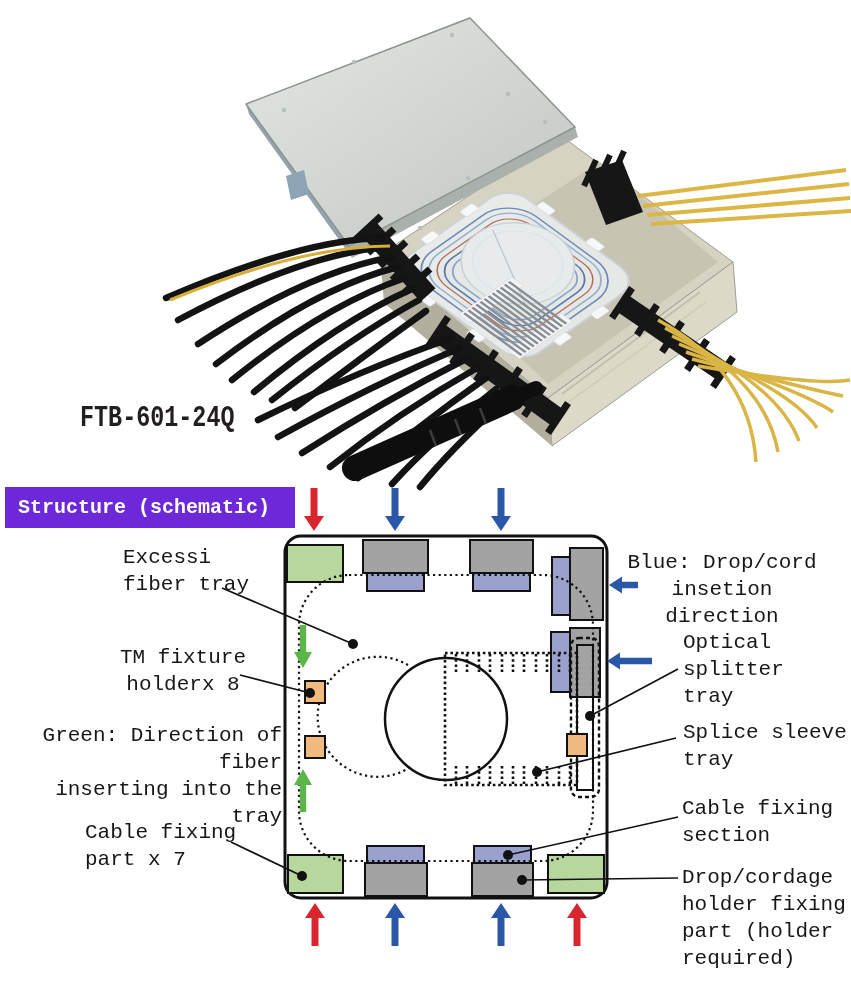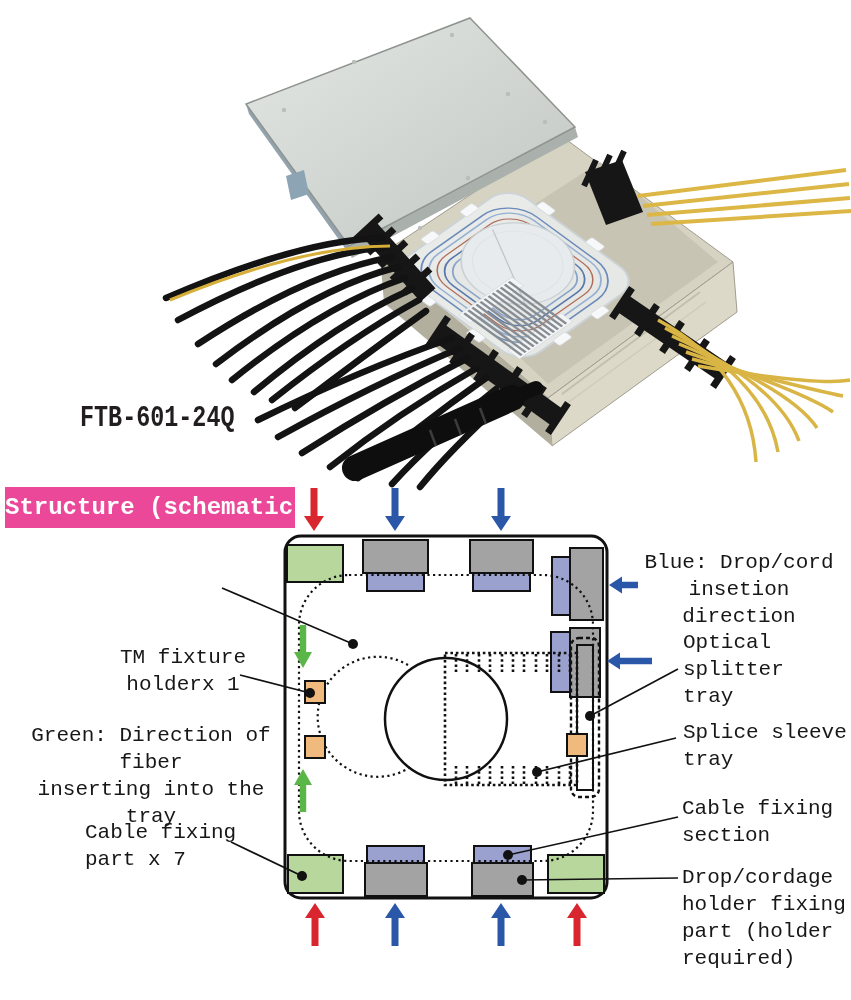--- a/index.html
+++ b/index.html
@@ -1,26 +1,26 @@
 <!DOCTYPE html>
 <html><head>
 <meta charset="utf-8">
 <style>
   html,body{margin:0;padding:0;background:#fff;}
   .page{position:relative;width:851px;height:1000px;background:#fff;overflow:hidden;
         font-family:Liberation Mono, monospace;color:#1a1a1a;}
   .gfx{position:absolute;left:0;top:0;width:851px;height:1000px;}
   .model{position:absolute;left:80px;top:401px;font-size:30px;font-weight:bold;color:#221e1f;
          transform:scaleX(0.78);transform-origin:left top;white-space:nowrap;}
-  .banner{position:absolute;left:5px;top:487px;width:290px;height:41px;background:#ec4899;
-          color:#fff;font-weight:bold;font-size:24px;line-height:41px;
+  .banner{position:absolute;left:5px;top:487px;width:290px;height:41px;background:#6d28d9;
+          color:#fff;font-weight:bold;font-size:20px;line-height:41px;padding-left:13px;
           box-sizing:border-box;white-space:nowrap;}
   .lbl{position:absolute;font-size:21px;line-height:27px;color:#171717;white-space:pre-line;}
   .ctr{text-align:center;}
-  .rgt{text-align:center;}
+  .rgt{text-align:right;}
 </style>
 </head>
 <body>
 
 <div class="page">
 
 <svg class="gfx" viewBox="0 0 851 1000">
   <defs>
     <linearGradient id="lidG" x1="0" y1="0" x2="1" y2="1">
       <stop offset="0" stop-color="#e3e7e4"></stop>
@@ -205,27 +205,29 @@
           <circle cx="508" cy="855" r="5" stroke="none"></circle>
       <line x1="678" y1="878" x2="522" y2="880"></line>
           <circle cx="522" cy="880" r="5" stroke="none"></circle>
     </g>
   </g>
 </svg>
 
 <div class="model">FTB-601-24Q</div>
 <div class="banner">Structure (schematic)</div>
 
+<div class="lbl" style="left:123px;top:544px;width:150px">Excessi
+fiber tray</div>
 <div class="lbl ctr" style="left:108px;top:644px;width:150px">TM fixture
-holderx 1</div>
+holderx 8</div>
 <div class="lbl rgt" style="left:20px;top:722px;width:262px">Green: Direction of fiber
 inserting into the tray</div>
 <div class="lbl" style="left:85px;top:819px;width:170px">Cable fixing
 part x 7</div>
-<div class="lbl ctr" style="left:643px;top:549px;width:192px">Blue: Drop/cord
+<div class="lbl ctr" style="left:626px;top:549px;width:192px">Blue: Drop/cord
 insetion direction</div>
 <div class="lbl" style="left:683px;top:629px;width:175px">Optical splitter
 tray</div>
 <div class="lbl" style="left:683px;top:719px;width:175px">Splice sleeve
 tray</div>
 <div class="lbl" style="left:682px;top:795px;width:170px">Cable fixing
 section</div>
 <div class="lbl" style="left:682px;top:864px;width:175px">Drop/cordage
 holder fixing
 part (holder

